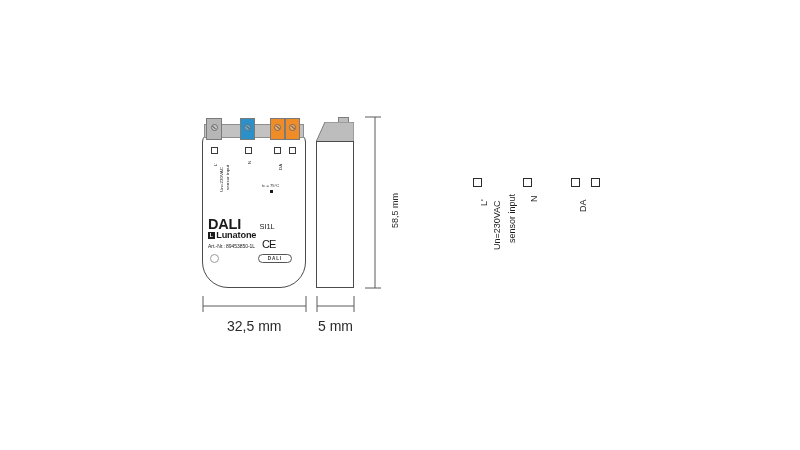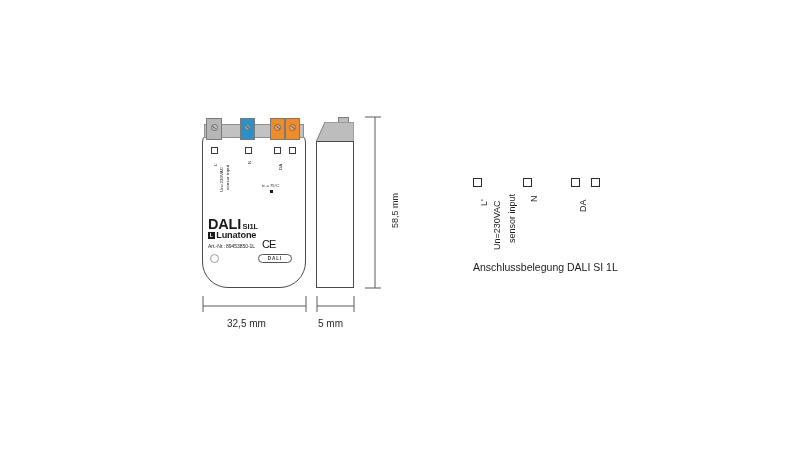--- a/index.html
+++ b/index.html
@@ -125,23 +125,24 @@
     left: 208px;
     top: 217px;
     font-size: 14.5px;
     font-weight: bold;
     color: #1b1b1b;
     letter-spacing: -0.2px;
     line-height: 1;
   }
   #brand-variant {
     font-size: 7.5px;
-    font-weight: bold;
+    font-weight: normal;
     letter-spacing: -0.1px;
     margin-left: 1.5px;
+    padding-left: 17px;
   }
   #brand-lunatone-row {
     position: absolute;
     left: 208px;
     top: 231px;
     display: flex;
     align-items: center;
     line-height: 1;
   }
   #lunatone-logo {
@@ -232,21 +233,21 @@
     width: 11px;
     height: 6px;
     background: #bdbdbd;
     border: 1px solid #7d7d7d;
     box-sizing: border-box;
   }
 
   
   .dim-label {
     position: absolute;
-    font-size: 10px;
+    font-size: 14px;
     color: #2a2a2a;
     white-space: nowrap;
   }
   .dim-label-v {
     position: absolute;
     font-size: 9px;
     color: #2a2a2a;
     white-space: nowrap;
     transform-origin: 0 0;
     transform: rotate(-90deg);
@@ -349,15 +350,14 @@
   <div class="legend-pad" style="left:523px; top:178px;"></div>
   <div class="legend-pad" style="left:571px; top:178px;"></div>
   <div class="legend-pad" style="left:591px; top:178px;"></div>
 
   <div class="legend-vlabel" style="left:479px; top:206px;">L'</div>
   <div class="legend-vlabel" style="left:529px; top:202px;">N</div>
   <div class="legend-vlabel" style="left:578px; top:212px;">DA</div>
   <div class="legend-vlabel" style="left:492px; top:250px;">Un=230VAC</div>
   <div class="legend-vlabel" style="left:507px; top:243px;">sensor input</div>
 
-  <div id="legend-caption">Anschlussbelegung DALI SI 1L</div>
 
 </div>
 
 </body></html>

